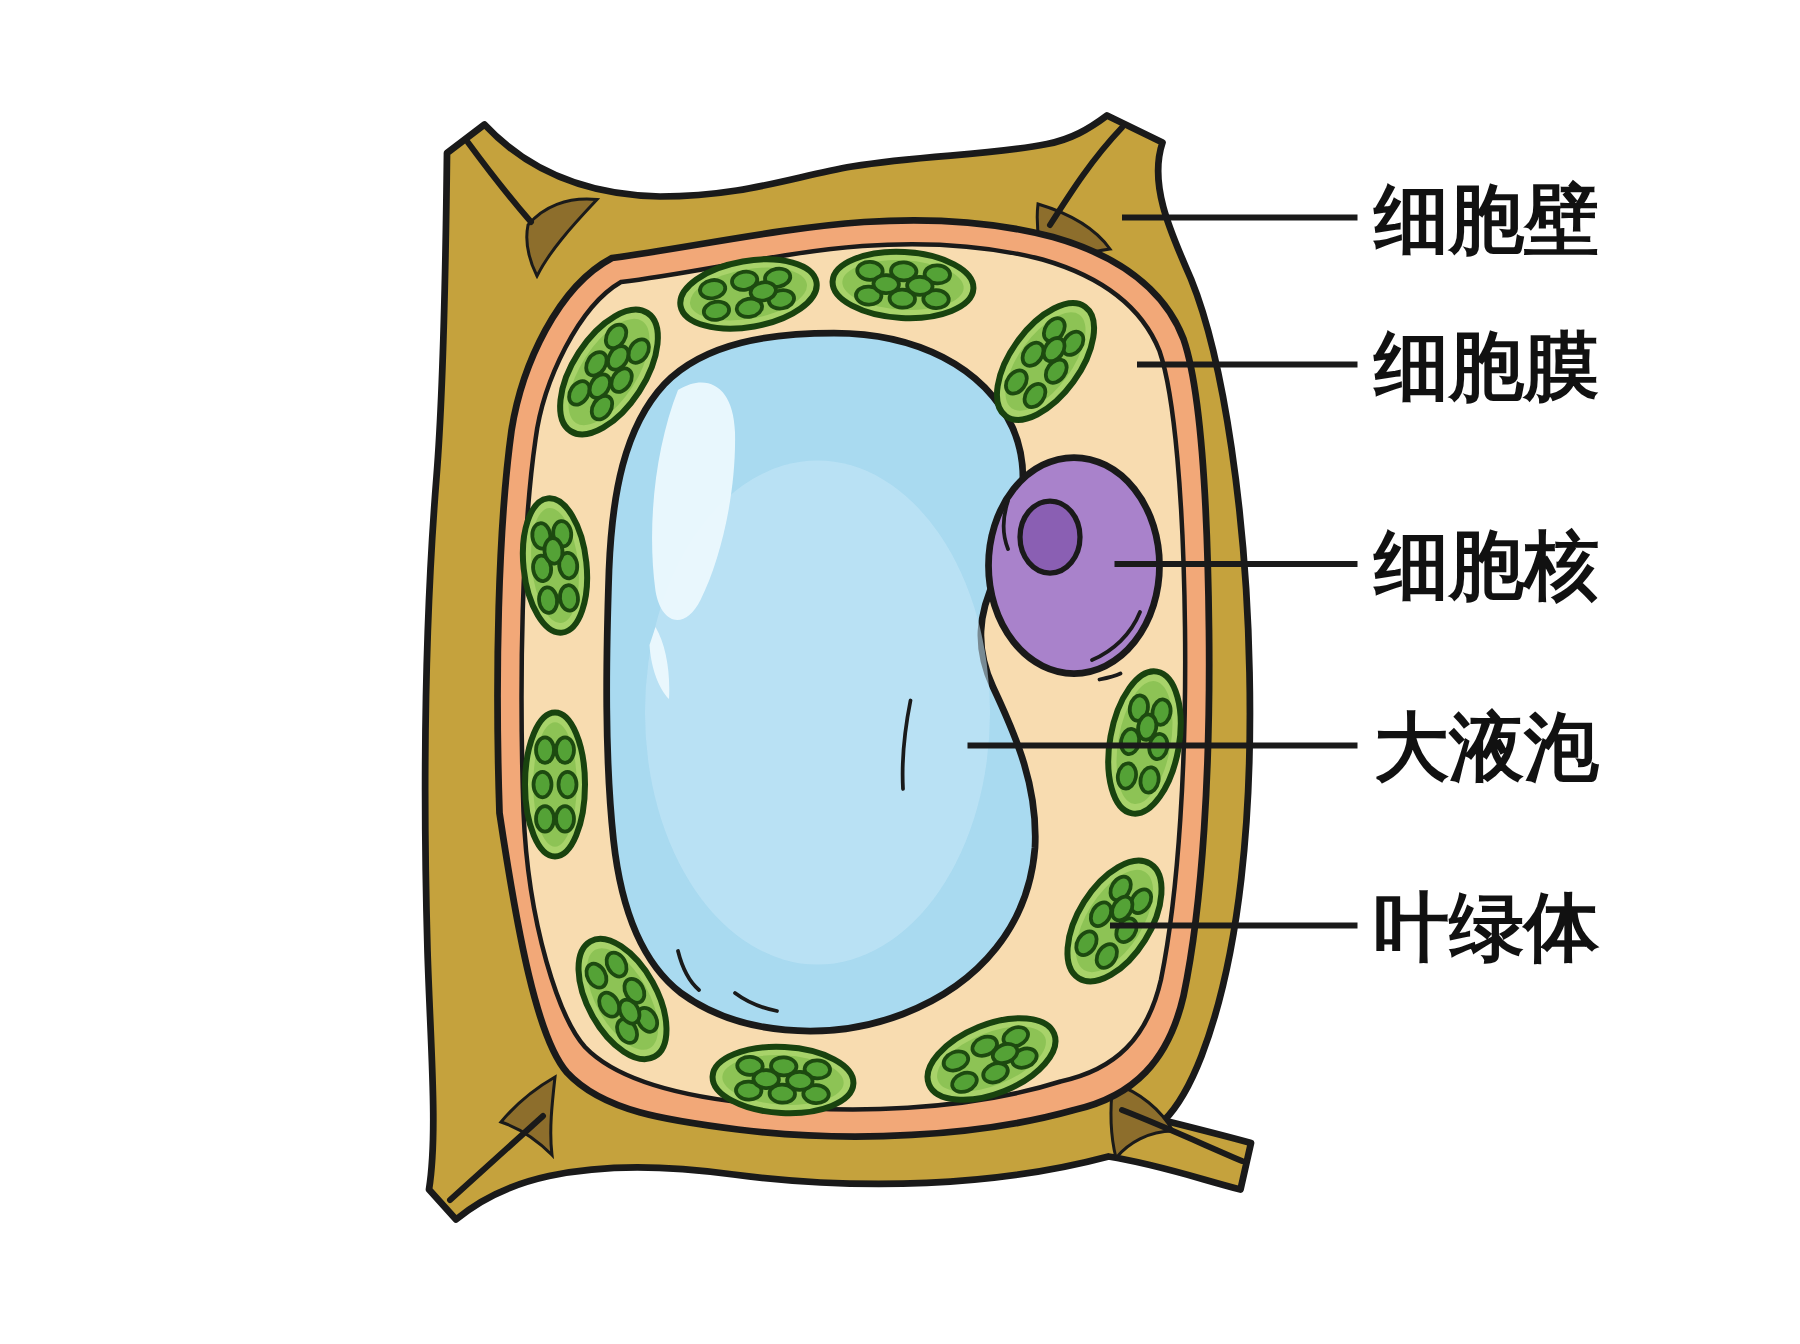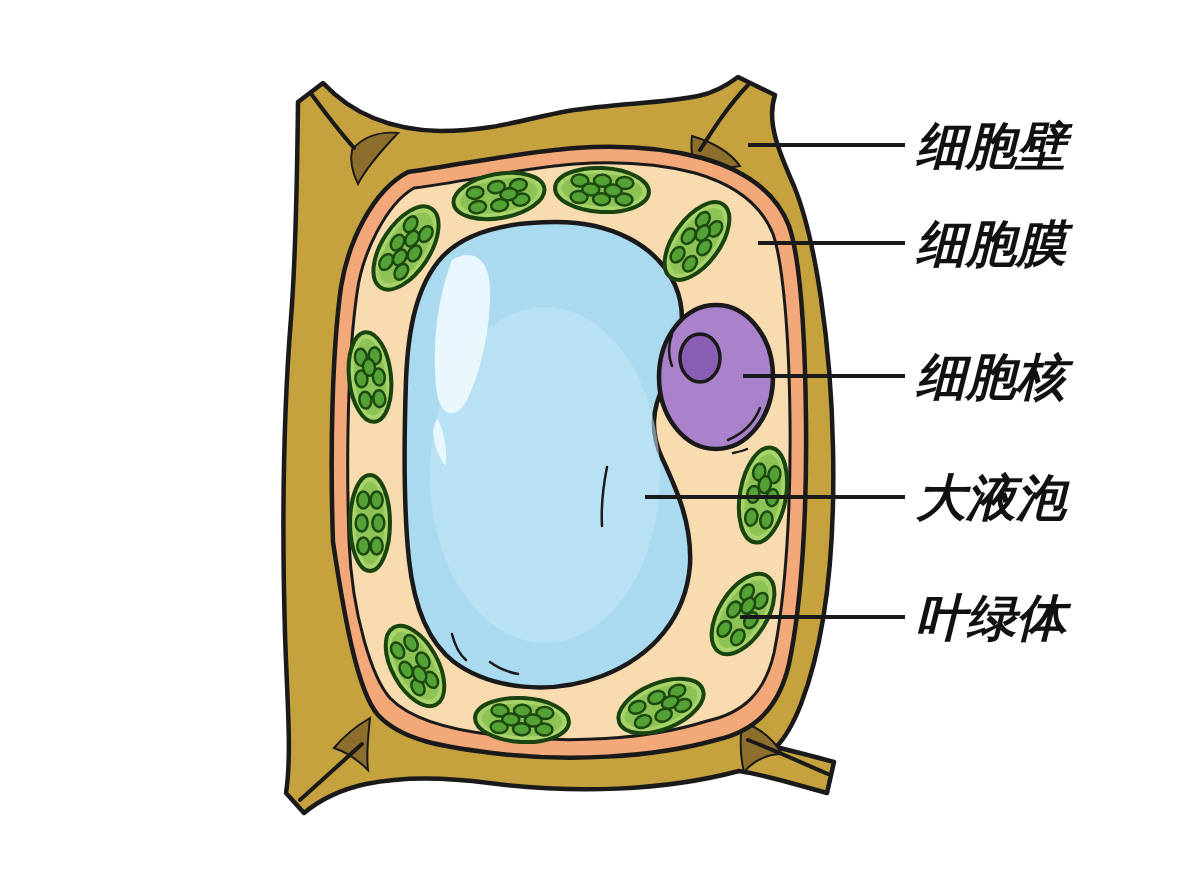--- a/index.html
+++ b/index.html
@@ -1,16 +1,16 @@
 <!DOCTYPE html>
 <html><head>
 <meta charset="utf-8">
 <style>
   html,body{margin:0;padding:0;background:#fff;}
-  .stage{position:relative;width:1200px;height:896px;background:#ffffff;overflow:hidden;font-style:italic;}
+  .stage{position:relative;width:1200px;height:896px;background:#ffffff;overflow:hidden;}
   svg{position:absolute;inset:0;display:block;}
   text.cell-label{
     font-family:"Liberation Sans","DejaVu Sans",sans-serif;
     font-weight:600;
   }
 </style>
 </head>
 <body>
 
 <div class="stage">

